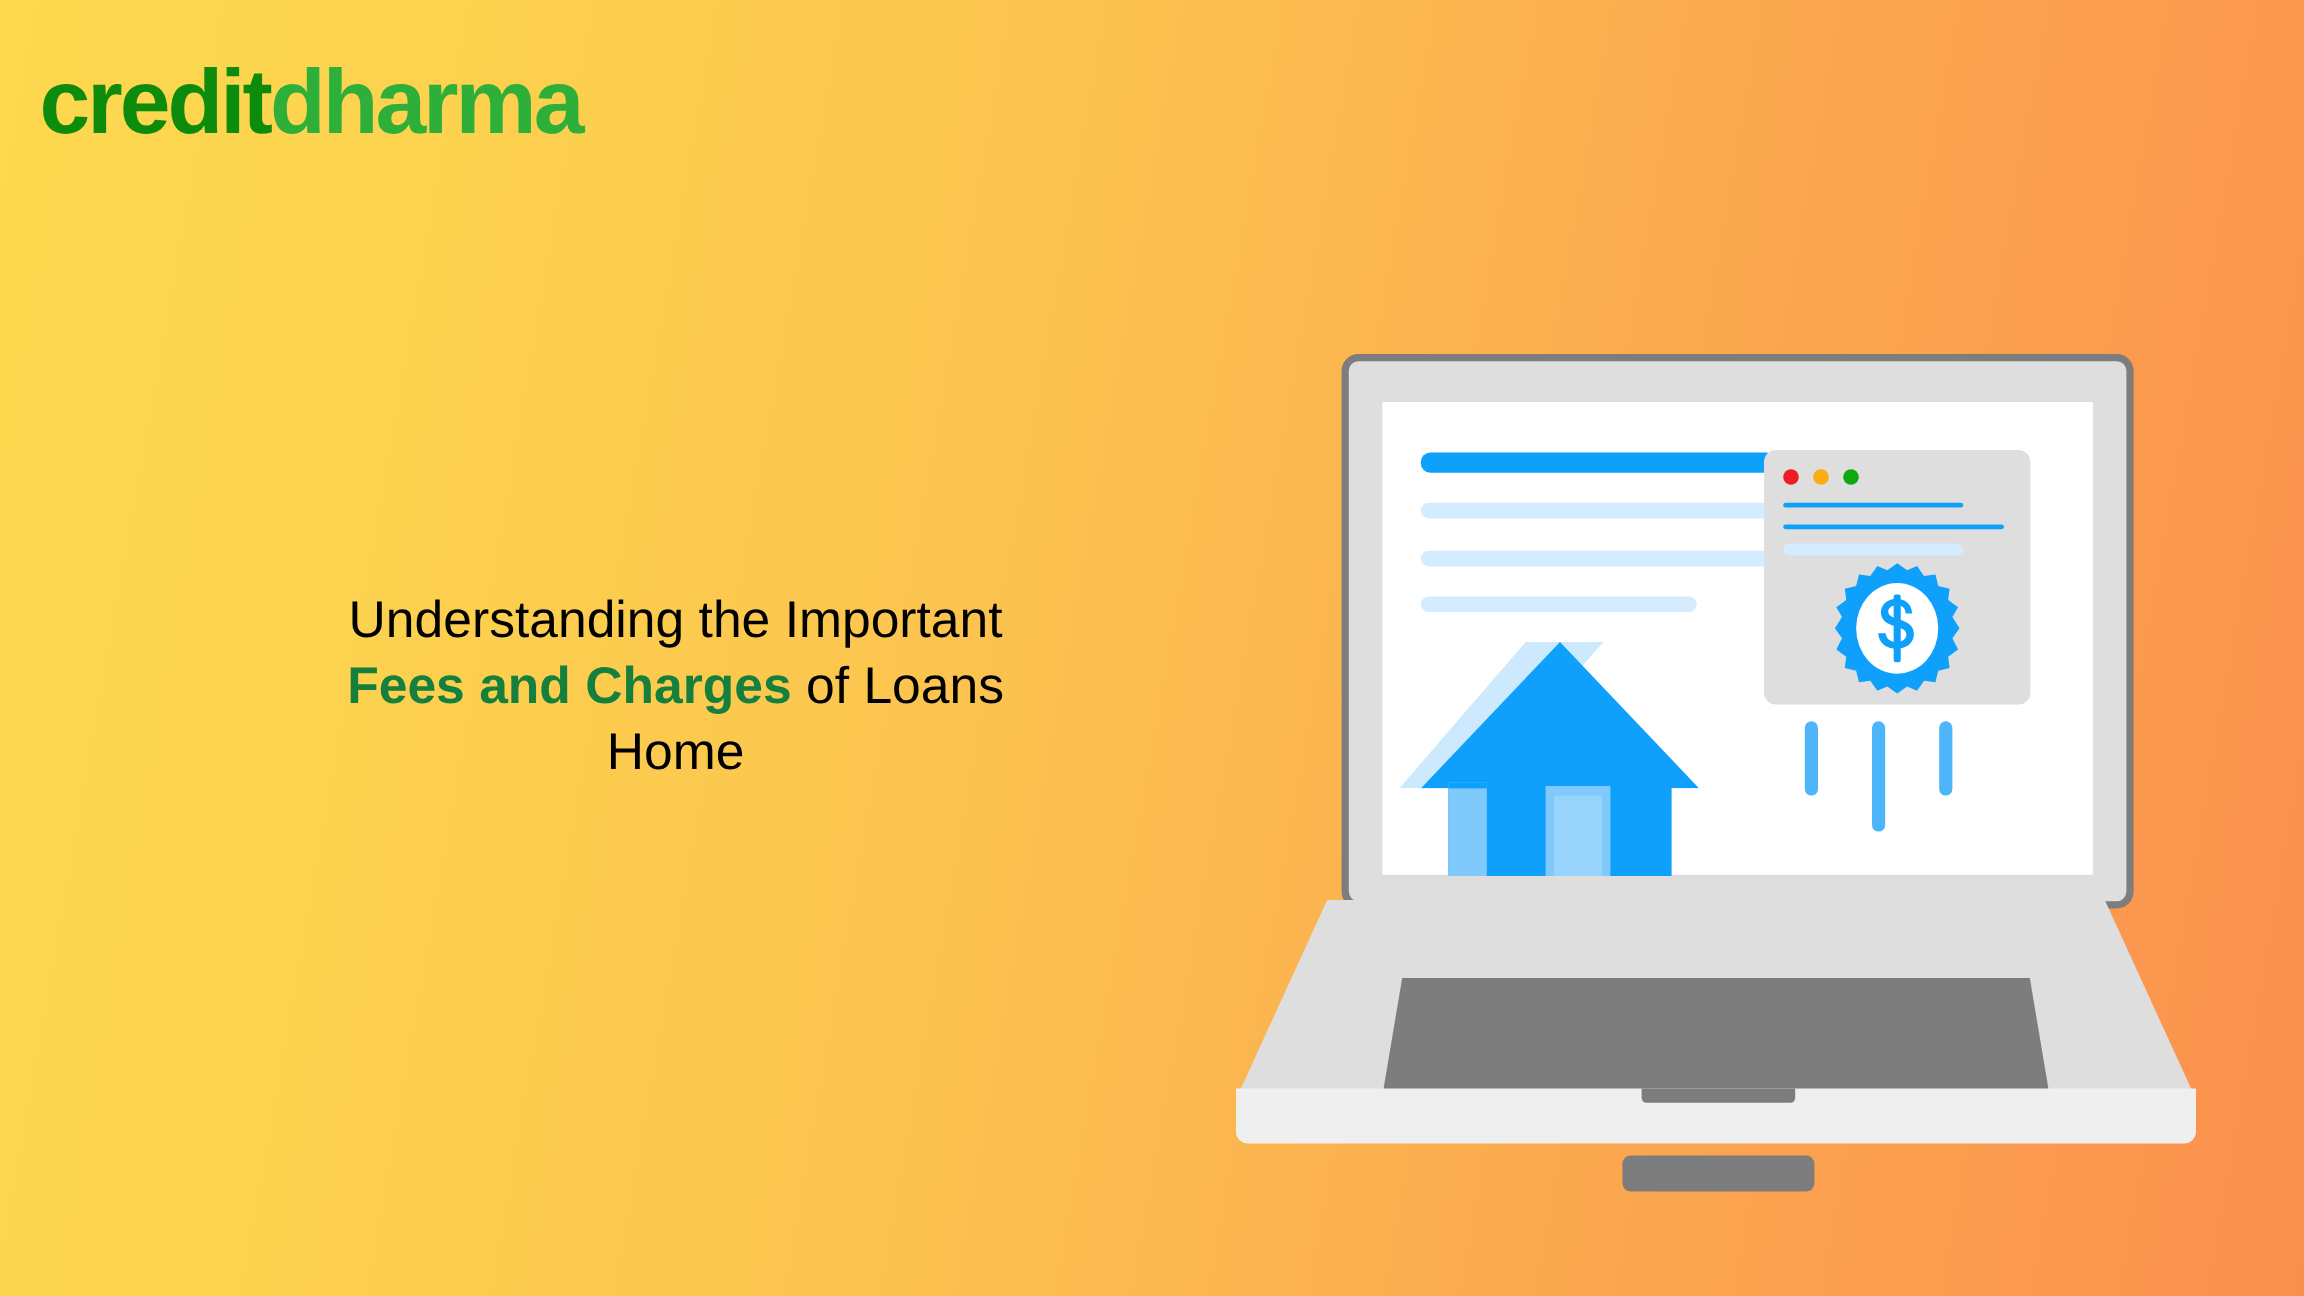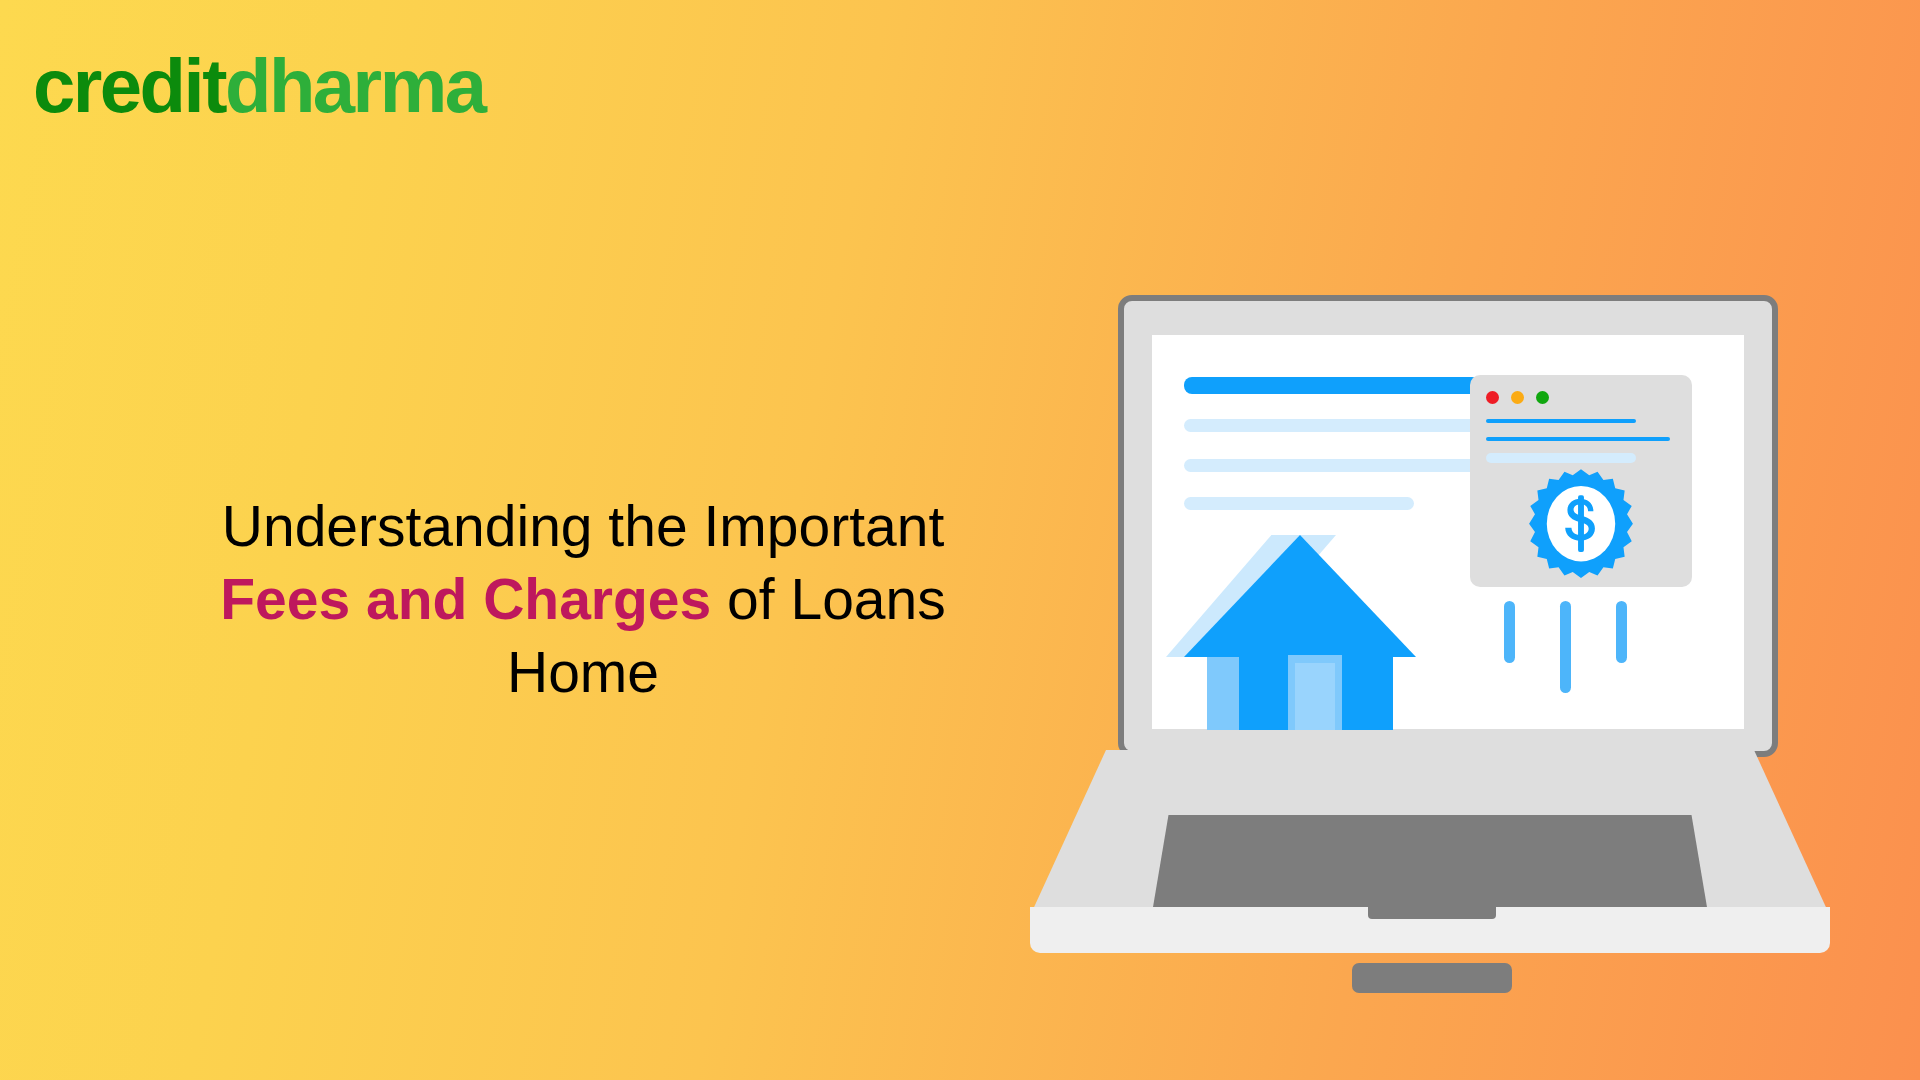--- a/index.html
+++ b/index.html
@@ -33,31 +33,31 @@
     line-height: 1;
     white-space: nowrap;
     user-select: none;
   }
   .logo-credit { color: #0C8B0C; }
   .logo-dharma { color: #2EAF3A; }
 
   
   .headline {
     position: absolute;
-    left: 108px;
+    left: 88px;
     top: 490px;
     width: 950px;
     text-align: center;
-    font-size: 57px;
+    font-size: 43px;
     line-height: 1.28;
     color: #000000;
     font-weight: 400;
   }
   .headline .hl-accent {
-    color: #be185d;
+    color: #15803d;
     font-weight: 700;
     text-align: center;
   }
   .hl-line { display: block; }
 
   
   .laptop {
     position: absolute;
     left: 1030px;
     top: 295px;

